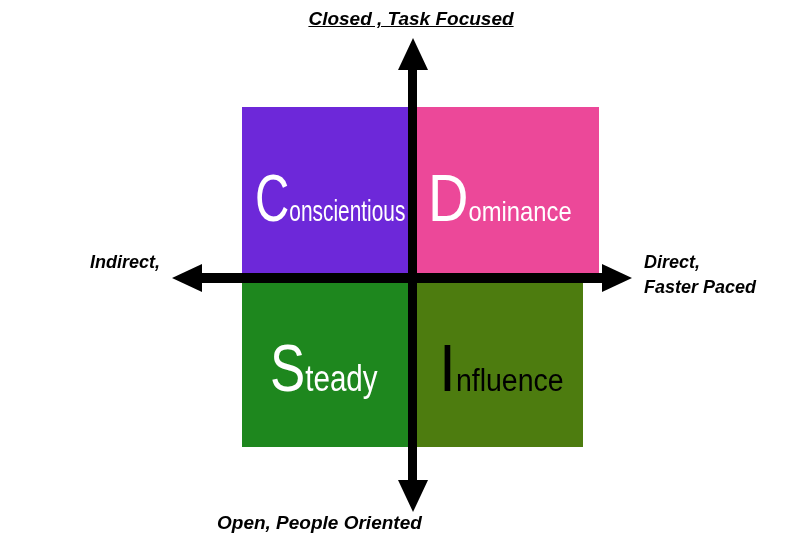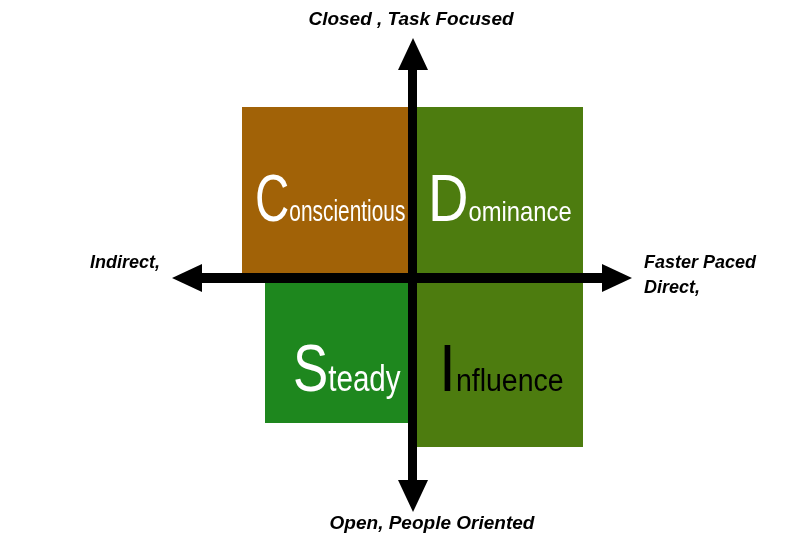--- a/index.html
+++ b/index.html
@@ -11,21 +11,21 @@
   .diagram {
     position: relative;
     width: 797px; height: 549px;
     overflow: hidden;
   }
 
   
   .quadrant { position: absolute; }
   .q-top-left     { left: 242px; top: 107px; width: 166px; height: 166px; }
   .q-top-right    { left: 417px; top: 107px; width: 166px; height: 166px; }
-  .q-bottom-left  { left: 242px; top: 283px; width: 166px; height: 140px; margin-left: 23px; }
+  .q-bottom-left  { left: 242px; top: 283px; width: 166px; height: 164px; }
   .q-bottom-right { left: 417px; top: 283px; width: 166px; height: 164px; }
 
   
   .qtext {
     position: absolute;
     white-space: nowrap;
     line-height: 1;
     font-size: 66px;
     transform-origin: 0 100%;
   }
@@ -68,35 +68,35 @@
   }
 
   
   .axis-label {
     position: absolute;
     font-style: italic;
     font-weight: bold;
     color: #000;
     font-size: 19px;
   }
-  .label-top    { left: 211px; top: 8px;   width: 400px; text-align: center; }
-  .label-bottom { left: 232px; top: 512px; width: 400px; text-align: center; }
+  .label-top    { left: 211px; top: 8px;   width: 400px; text-align: center; text-decoration: underline; }
+  .label-bottom { left: 217px; top: 512px; width: 400px; }
   .label-left   { left: 10px;  top: 250px; width: 150px; text-align: right; font-size: 18px; line-height: 25px; }
   .label-right  { left: 644px; top: 250px; width: 150px; text-align: left;  font-size: 18px; line-height: 25px; }
 </style>
 </head>
 <body>
 
 <div class="diagram">
 
-  <div class="quadrant q-top-left" style="background-color: #a16207; padding-left: 44px;">
+  <div class="quadrant q-top-left" style="background-color: #6d28d9; padding-left: 44px;">
     <div class="qtext" style="color: rgb(255, 255, 255);"><span class="big">C</span><span class="small">onscientious</span></div>
   </div>
 
-  <div class="quadrant q-top-right" style="background-color: #4d7c0f;">
+  <div class="quadrant q-top-right" style="background-color: #ec4899; padding-left: 16px;">
     <div class="qtext" style="color: rgb(255, 255, 255);"><span class="big">D</span><span class="small">ominance</span></div>
   </div>
 
   <div class="quadrant q-bottom-left" style="background-color: rgb(30, 135, 30);">
     <div class="qtext" style="color: rgb(255, 255, 255);"><span class="big">S</span><span class="small">teady</span></div>
   </div>
 
   <div class="quadrant q-bottom-right" style="background-color: #4d7c0f;">
     <div class="qtext" style="color: rgb(0, 0, 0);"><span class="big">I</span><span class="small">nfluence</span></div>
   </div>
@@ -108,17 +108,17 @@
   <div class="arrowhead arrow-down" style="border-top-color: rgb(0, 0, 0);"></div>
   <div class="arrowhead arrow-left" style="border-right-color: rgb(0, 0, 0);"></div>
   <div class="arrowhead arrow-right" style="border-left-color: rgb(0, 0, 0);"></div>
 
   <div class="axis-label label-top">Closed , Task Focused</div>
   <div class="axis-label label-bottom">Open, People Oriented</div>
   <div class="axis-label label-left">
     <div>Indirect,</div>
   </div>
   <div class="axis-label label-right">
+    <div>Direct,</div>
     <div>Faster Paced</div>
-    <div>Direct,</div>
   </div>
 
 </div>
 
 </body></html>

